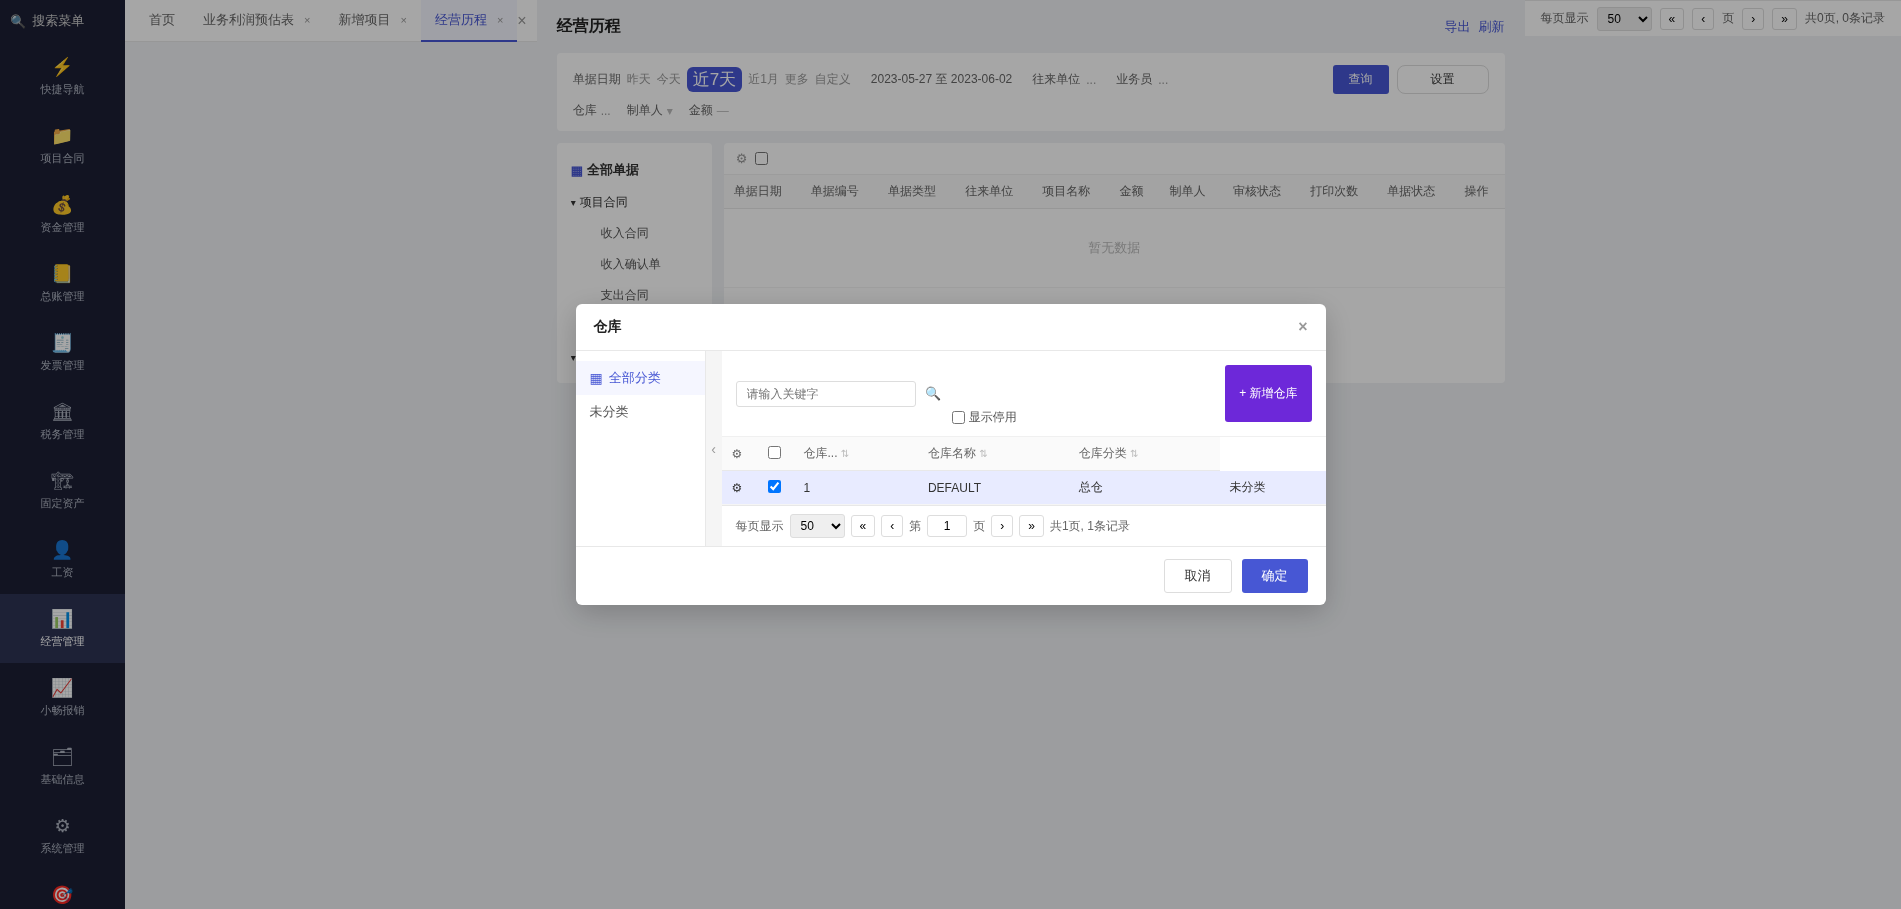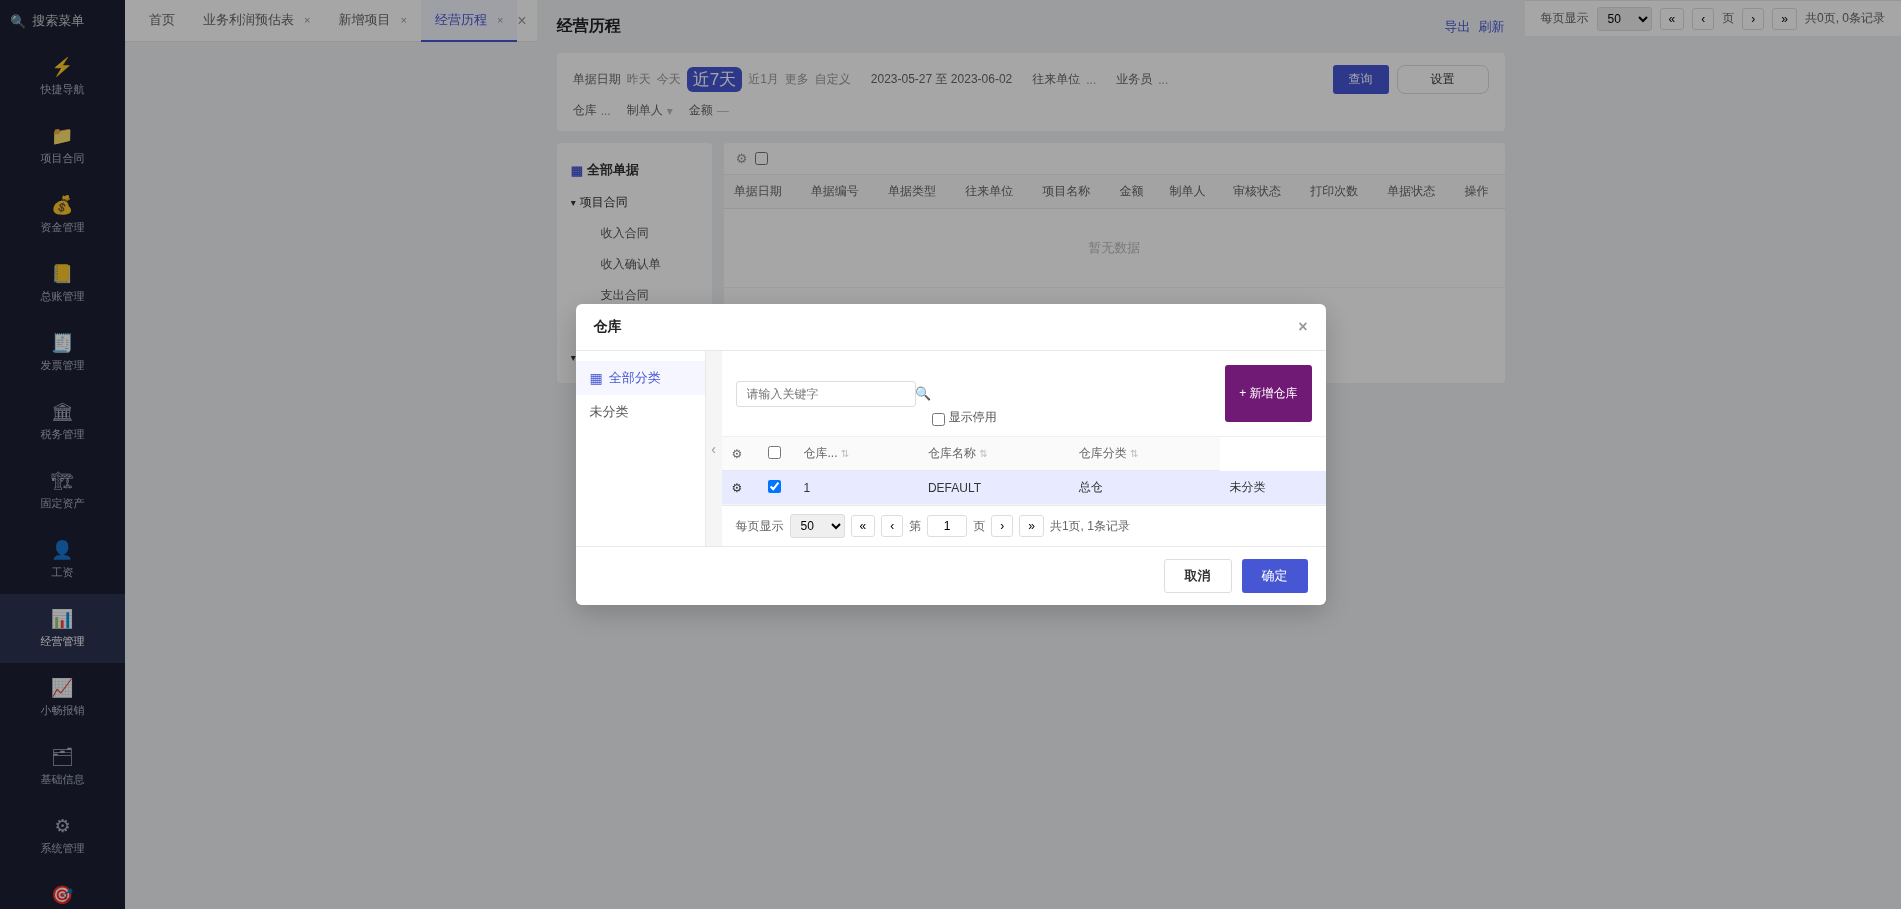--- a/index.html
+++ b/index.html
@@ -71,32 +71,32 @@
 
     
     .modal { background: #fff; border-radius: 6px; width: 750px; max-height: 560px; display: flex; flex-direction: column; box-shadow: 0 8px 30px rgba(0,0,0,0.2); }
     .modal-header { padding: 14px 18px; border-bottom: 1px solid #e8e8e8; display: flex; align-items: center; justify-content: space-between; font-size: 14px; font-weight: bold; color: #222; }
     .modal-close { cursor: pointer; color: #999; font-size: 16px; }
     .modal-body { display: flex; flex: 1; overflow: hidden; }
     .modal-sidebar { width: 130px; border-right: 1px solid #e8e8e8; padding: 10px 0; flex-shrink: 0; overflow-y: auto; }
     .modal-sidebar-item { padding: 8px 14px; font-size: 13px; color: #555; cursor: pointer; display: flex; align-items: center; gap: 6px; }
     .modal-sidebar-item.active { background: #f5f6ff; color: #4757d4; }
     .modal-main { flex: 1; display: flex; flex-direction: column; overflow: hidden; }
-    .modal-toolbar { padding: 10px 14px; display: flex; align-items: center; border-bottom: 1px solid #f0f0f0; }
+    .modal-toolbar { padding: 10px 14px; display: flex; align-items: center; gap: 10px; border-bottom: 1px solid #f0f0f0; }
     .modal-search { border: 1px solid #ddd; padding: 5px 10px; border-radius: 3px; font-size: 12px; width: 180px; outline: none; }
-    .modal-checkbox-label { font-size: 12px; color: #555; display: flex; align-items: flex-end; gap: 4px; cursor: pointer; margin-top: 48px; }
-    .btn-add-warehouse { background: #701a75; color: #fff; border: none; padding: 20px 14px; border-radius: 3px; cursor: pointer; font-size: 12px; margin-left: auto; }
+    .modal-checkbox-label { font-size: 12px; color: #555; display: flex; align-items: center; gap: 4px; cursor: pointer; margin-top: 48px; }
+    .btn-add-warehouse { background: #6d28d9; color: #fff; border: none; padding: 20px 14px; border-radius: 3px; cursor: pointer; font-size: 12px; margin-left: auto; }
     .modal-table { flex: 1; overflow-y: auto; }
     .modal-table table { width: 100%; border-collapse: collapse; font-size: 12px; }
     .modal-table th { background: #fafafa; padding: 8px 10px; text-align: left; color: #666; font-weight: normal; border-bottom: 1px solid #e8e8e8; }
     .modal-table td { padding: 8px 10px; border-bottom: 1px solid #f5f5f5; }
     .modal-table tr.selected td { background: #e8ebff; }
     .modal-pagination { padding: 8px 14px; border-top: 1px solid #e8e8e8; display: flex; align-items: center; gap: 6px; font-size: 12px; color: #666; }
     .modal-footer { padding: 12px 18px; border-top: 1px solid #e8e8e8; display: flex; justify-content: flex-end; gap: 10px; }
-    .btn-cancel { background: #fff; color: #333; border: 1px solid #ddd; padding: 7px 20px; border-radius: 3px; cursor: pointer; font-size: 13px; font-weight: bold; }
+    .btn-cancel { background: #fff; color: #333; border: 1px solid #ddd; padding: 7px 20px; border-radius: 3px; cursor: pointer; font-size: 13px; }
     .btn-confirm { background: #4757d4; color: #fff; border: none; padding: 7px 20px; border-radius: 3px; cursor: pointer; font-size: 13px; }
 
     .collapse-arrow { font-size: 10px; }
 
     .no-data { text-align: center; color: #bbb; padding: 30px; font-size: 13px; }
 
     
     .status-bar { background: #fff; border-top: 1px solid #e8e8e8; padding: 6px 16px; display: flex; align-items: center; justify-content: flex-end; gap: 8px; font-size: 12px; color: #666; height: 36px; flex-shrink: 0; }
 
     

